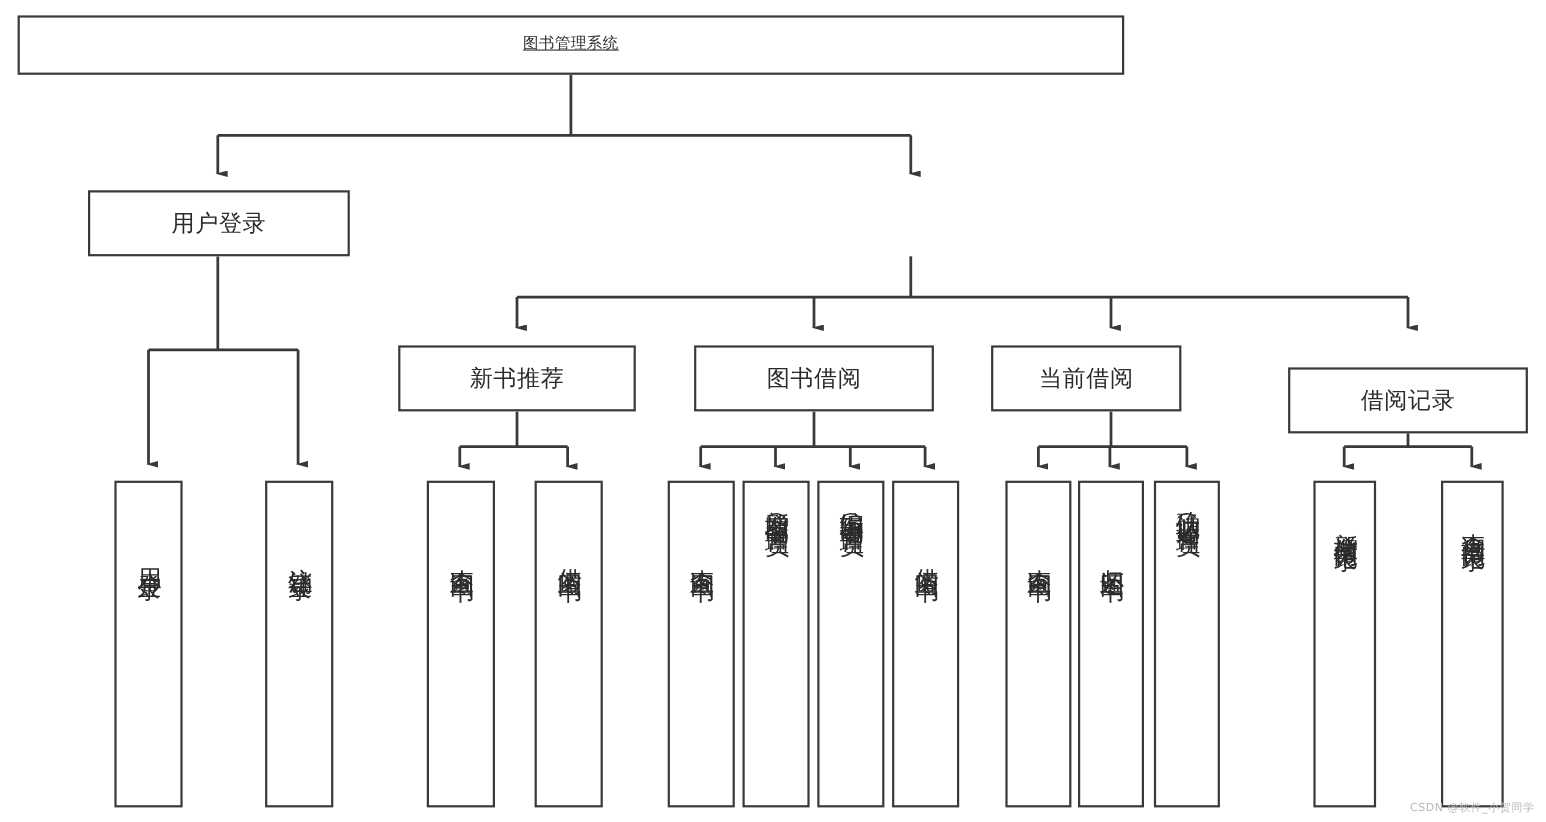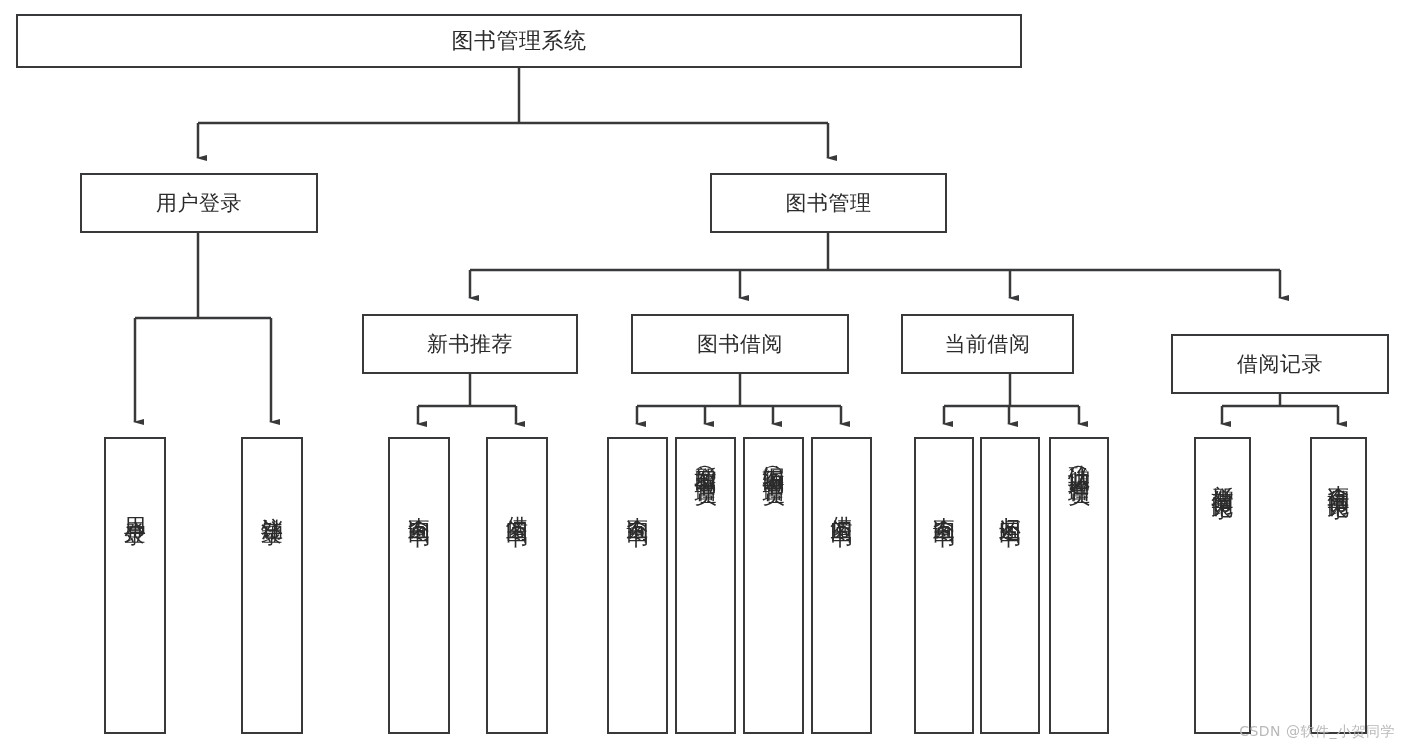--- a/index.html
+++ b/index.html
@@ -52,27 +52,28 @@
   }
   .node.vert .label {
     writing-mode: vertical-rl;
     text-orientation: upright;
     font-size: 22px;
     letter-spacing: 3px;
     line-height: 1;
     white-space: nowrap;
   }
   .node.root .label {
-    font-size: 22px;
+    font-size: 14px;
+    text-decoration: underline;
   }
   #watermark {
     position: absolute;
     right: 10px;
     bottom: 6px;
-    font-size: 14px;
+    font-size: 10px;
     color: #b9b9b9;
     letter-spacing: 0.5px;
     white-space: nowrap;
     user-select: none;
   }
 </style>
 </head>
 <body>
 
 <div id="canvas">
@@ -127,23 +128,20 @@
     </g>
   </svg>
 
   <div class="node horiz root" style="left:16px; top:14px; width:1006px; height:54px;">
     <span class="label">图书管理系统</span>
   </div>
 
   <div class="node horiz" style="left:80px; top:173px; width:238px; height:60px;">
     <span class="label">用户登录</span>
   </div>
-  <div class="node horiz" style="left:710px; top:173px; width:237px; height:60px;">
-    <span class="label">图书管理</span>
-  </div>
 
   <div class="node horiz" style="left:362px; top:314px; width:216px; height:60px;">
     <span class="label">新书推荐</span>
   </div>
   <div class="node horiz" style="left:631px; top:314px; width:218px; height:60px;">
     <span class="label">图书借阅</span>
   </div>
   <div class="node horiz" style="left:901px; top:314px; width:173px; height:60px;">
     <span class="label">当前借阅</span>
   </div>

